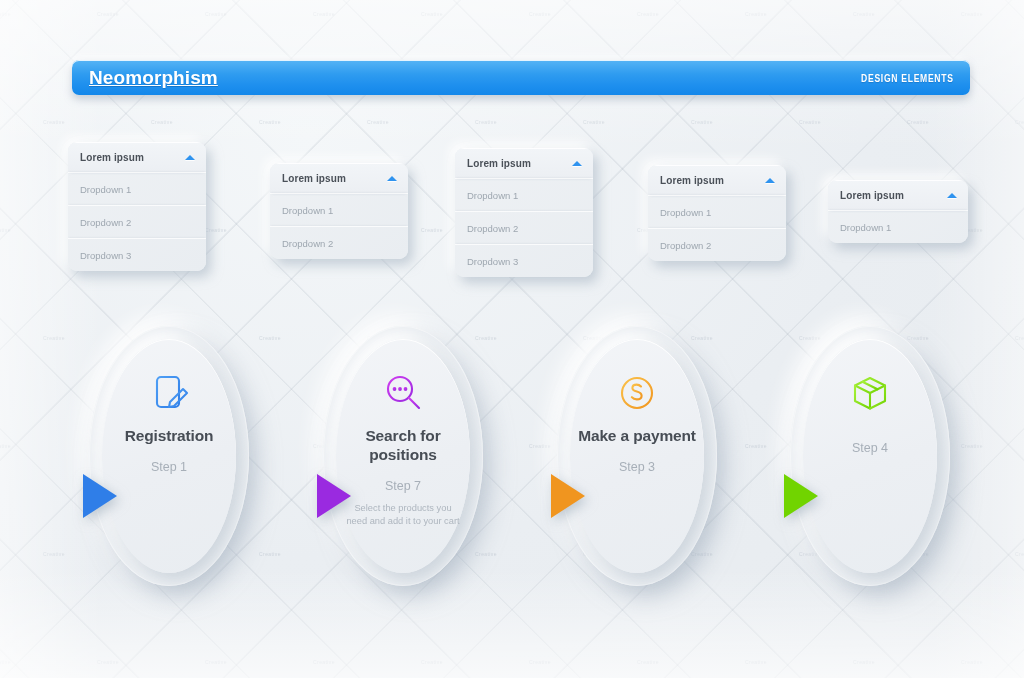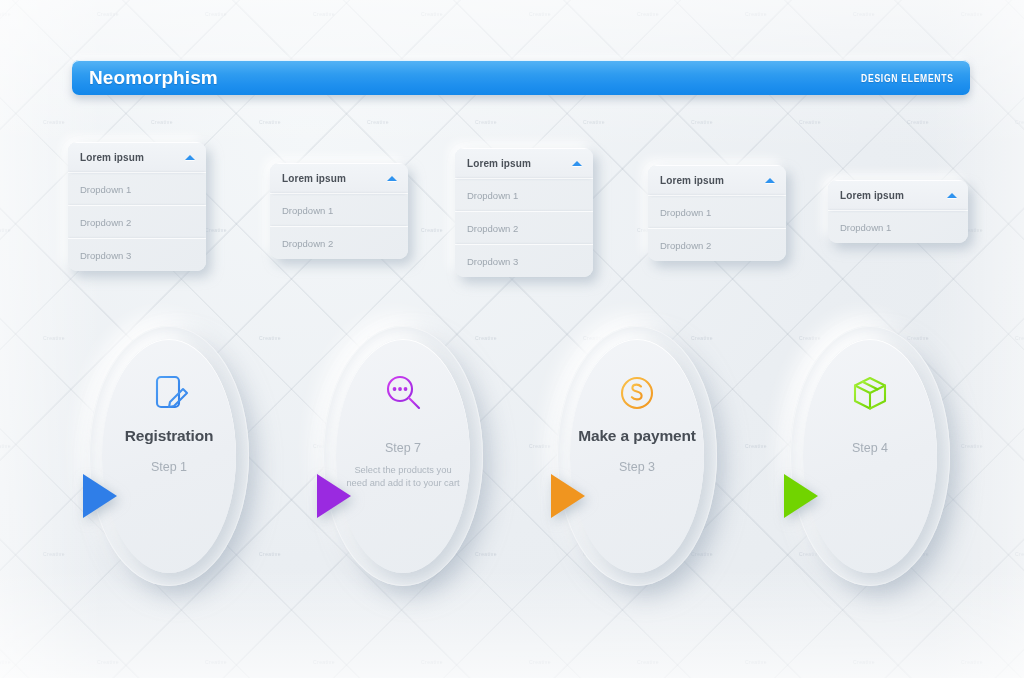--- a/index.html
+++ b/index.html
@@ -78,20 +78,21 @@
     align-items: center;
     justify-content: space-between;
     padding: 0 16px 0 17px;
   }
   #header-title {
     color: #ffffff;
     font-size: 19px;
     font-weight: bold;
     letter-spacing: .1px;
     text-shadow: 0 1px 1px rgba(0,60,120,0.28);
+    text-decoration: underline;
   }
   #header-badge {
     color: #ffffff;
     font-size: 11px;
     font-weight: bold;
     letter-spacing: .9px;
     transform: scaleX(0.78);
     transform-origin: right center;
     text-shadow: 0 1px 1px rgba(0,60,120,0.25);
   }
@@ -374,20 +375,21 @@
                   <stop offset="100%" stop-color="#9a2ae0"></stop>
                 </linearGradient>
               </defs>
               <circle cx="19" cy="18" r="12" stroke="url(#g1)" fill="none" stroke-width="2.1" stroke-linecap="round" stroke-linejoin="round"></circle>
               <line x1="28" y1="27" x2="38" y2="37" stroke="url(#g1)" fill="none" stroke-width="2.1" stroke-linecap="round" stroke-linejoin="round"></line>
               <circle cx="13.5" cy="18" r="1.9" fill="url(#g1)"></circle>
               <circle cx="19" cy="18" r="1.9" fill="url(#g1)"></circle>
               <circle cx="24.5" cy="18" r="1.9" fill="url(#g1)"></circle>
             </svg>
           </div>
+          <div class="card-title">Search for positions</div>
           <div class="card-step">Step 7</div>
           <div class="card-desc">Select the products you need and add it to your cart</div>
         </div>
         <div class="tri" style="border-left: 34px solid rgb(154, 42, 224); background: none;"></div>
       </div>
       <div class="step-card" style="left: 557px; top: 326px;">
         <div class="ring"></div>
         <div class="oval">
           <div class="card-icon">
             <svg width="44" height="44" viewBox="0 0 44 44">

